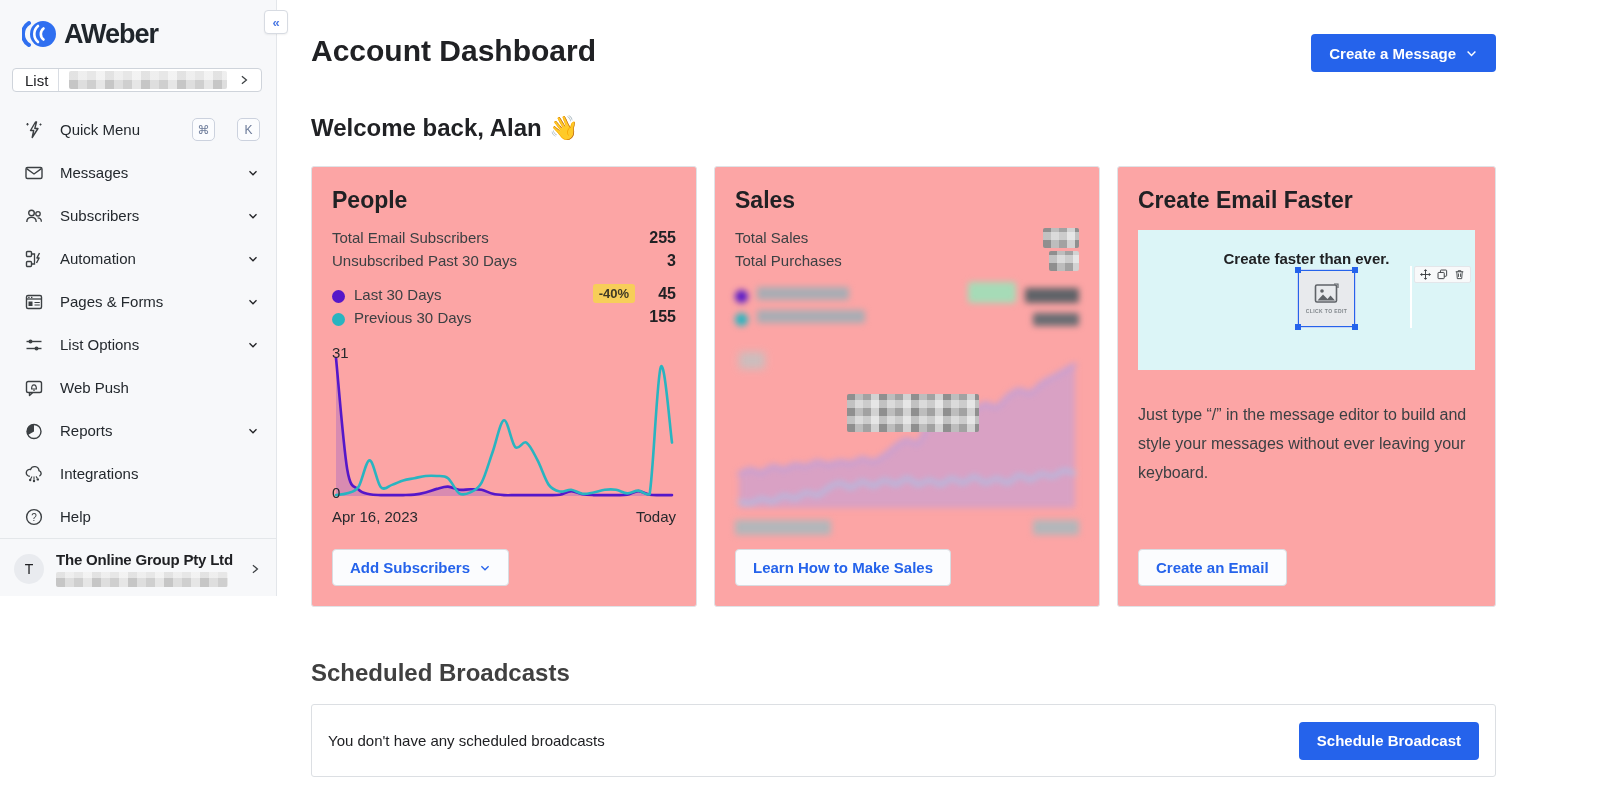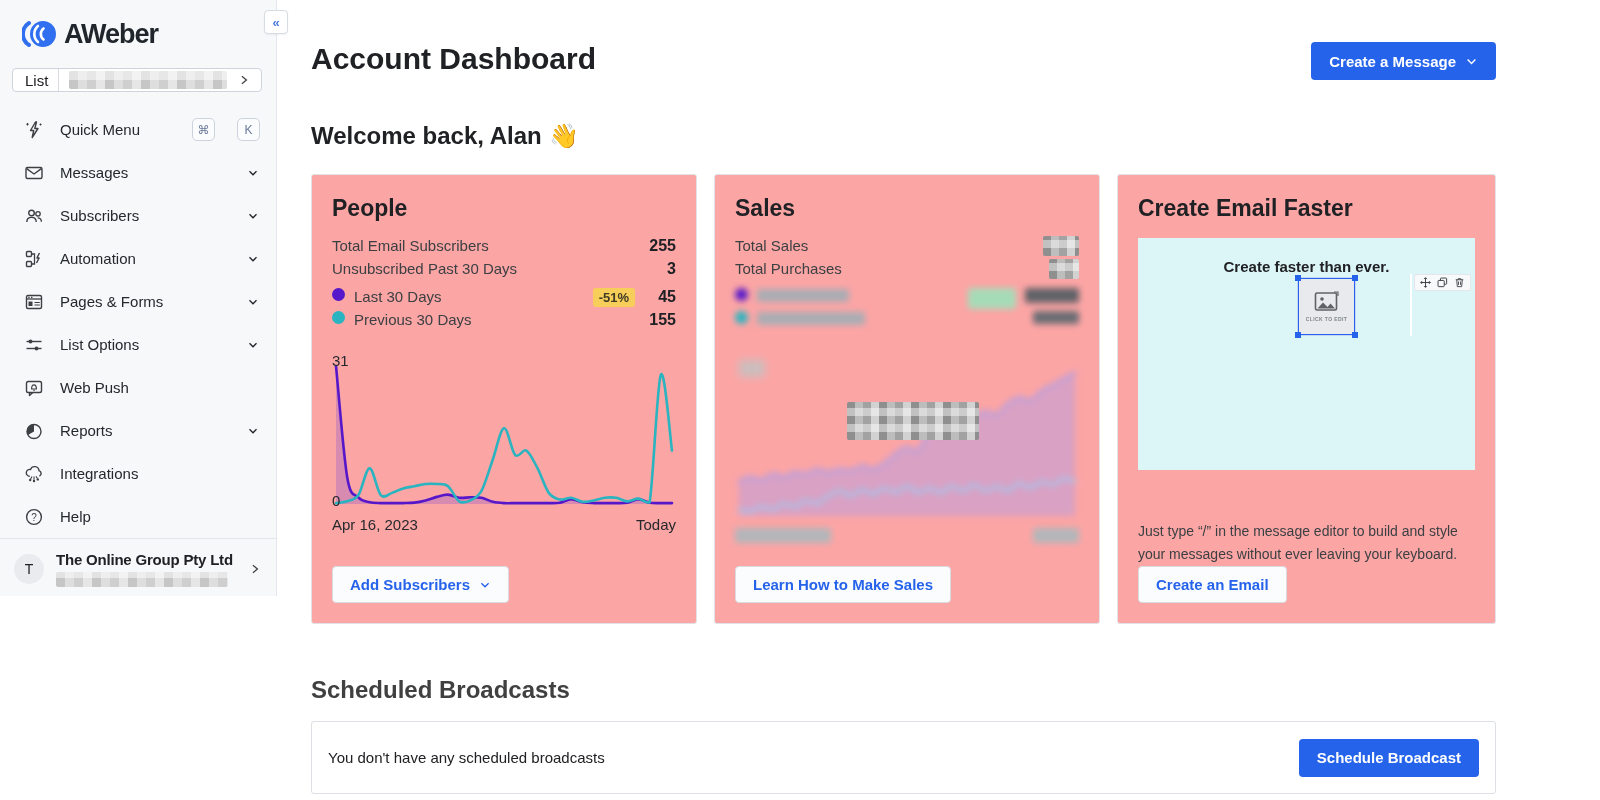--- a/index.html
+++ b/index.html
@@ -42,67 +42,67 @@
       repeating-linear-gradient(0deg, rgba(255,255,255,0) 0 9px, rgba(255,255,255,.5) 9px 18px),
       repeating-linear-gradient(90deg, #c6c6c6 0 9px, #dedede 9px 18px, #cfcfcf 18px 27px, #e6e6e6 27px 36px); }
   .mosaic-dark { border-radius:2px;
     background-image:
       repeating-linear-gradient(0deg, rgba(255,255,255,0) 0 8px, rgba(255,255,255,.45) 8px 16px),
       repeating-linear-gradient(90deg, #8f8f8f 0 8px, #bdbdbd 8px 16px, #a2a2a2 16px 24px, #d2d2d2 24px 32px); }
   .blur3 { filter:blur(3px); }
   .blur4 { filter:blur(4px); }
 
   
-  .main { flex:1; padding:12px 104px 0 34px; position:relative; }
+  .main { flex:1; padding:4px 104px 0 34px; position:relative; }
   .page-header { margin-top:30px; display:flex; justify-content:space-between; align-items:flex-start; }
   h1 { font-size:30px; font-weight:700; color:#202124; }
   .btn-primary { background:#2563eb; color:#fff; border:none; border-radius:4px; height:38px;
     padding:0 18px; font-size:15px; font-weight:700; display:flex; align-items:center; gap:9px;
     cursor:pointer; font-family:inherit; }
   .welcome { margin-top:42px; font-size:24px; font-weight:700; color:#202124; display:flex; gap:8px; align-items:center; }
 
   .cards { margin-top:24px; display:grid; grid-template-columns:repeat(3,1fr); gap:17px; }
   .card { border:1px solid #e0e3e7; border-radius:3px; background:#fca5a5; padding:20px;
     min-height:441px; display:flex; flex-direction:column; }
   .card-title { font-size:23px; font-weight:700; color:#202124; margin-bottom:12px; }
   .stat-row { display:flex; justify-content:space-between; align-items:center; height:23px; }
   .stat-label { font-size:15px; color:#3c4043; }
   .stat-value { font-size:16px; font-weight:700; color:#202124; }
   .legend { margin-top:8px; }
-  .legend-row { display:flex; align-items:flex-start; height:23px; gap:9px; }
+  .legend-row { display:flex; align-items:flex-end; height:23px; gap:9px; }
   .dot { width:13px; height:13px; border-radius:50%; flex:none; }
   .legend-label { font-size:15px; color:#3c4043; flex:1; }
   .badge-yellow { background:#f7ce59; color:#3f3a25; font-size:13px; font-weight:600;
     padding:2px 6px; border-radius:3px; }
   .legend-value { font-size:16px; font-weight:700; min-width:32px; text-align:right; }
 
   .chart-wrap { position:relative; margin-top:26px; }
   .ylab { position:absolute; left:0; font-size:15px; color:#27292d; z-index:2; background:transparent; }
   .xlabels { display:flex; justify-content:space-between; font-size:15px; color:#27292d; margin-top:2px; }
   .btn-secondary { margin-top:auto; align-self:flex-start; background:#fbfcfe; border:1px solid #d8dce1;
     border-radius:4px; height:37px; padding:0 17px; color:#2563eb; font-size:15px; font-weight:700;
     display:flex; align-items:center; gap:9px; cursor:pointer; font-family:inherit; }
 
   
   .bar { border-radius:2px; background:#a9adb4; height:13px; }
   .sales-overlay { position:absolute; z-index:2; }
 
   
-  .preview { margin-top:4px; background:#dcf5f7; height:232px; position:relative; }
+  .preview { margin-top:4px; background:#dcf5f7; height:140px; position:relative; }
   .preview-heading { text-align:center; padding-top:20px; font-size:15px; font-weight:700; color:#202124; }
   .placeholder { position:absolute; left:160px; top:40px; width:57px; height:57px;
     background:#e8eaed; border:1px solid #2563eb; outline:1px solid #c6d4f5; cursor:pointer;
     display:flex; flex-direction:column; align-items:center; justify-content:center; gap:3px; }
   .handle { position:absolute; width:6px; height:6px; background:#2563eb; }
   .h-tl{left:-4px;top:-4px} .h-tr{right:-4px;top:-4px} .h-bl{left:-4px;bottom:-4px} .h-br{right:-4px;bottom:-4px}
   .click-edit { font-size:5px; letter-spacing:.4px; color:#80868b; font-weight:700; }
   .mini-toolbar { position:absolute; left:276px; top:36px; background:#f8f9fa; border:1px solid #e3e6ea;
     border-radius:2px; height:17px; display:flex; align-items:center; gap:6px; padding:0 5px; }
   .v-divider { position:absolute; left:272px; top:36px; width:2px; height:62px; background:#ffffff; }
-  .card-body-text { margin-top:50px; font-size:14px; line-height:23px; color:#3c4043; }
+  .card-body-text { margin-top:30px; font-size:16px; line-height:29px; color:#3c4043; }
 
   
   .section-title { margin-top:52px; font-size:24px; font-weight:700; color:#404040; }
   .broadcast-card { margin-top:17px; border:1px solid #dcdfe3; border-radius:3px; height:73px;
     display:flex; align-items:center; justify-content:space-between; padding:0 16px 0 16px; background:#fff; }
   .broadcast-text { font-size:15px; color:#202124; }
 </style>
 </head>
 <body>
 
@@ -304,21 +304,21 @@
           <span class="stat-value">255</span>
         </div>
         <div class="stat-row">
           <span class="stat-label">Unsubscribed Past 30 Days</span>
           <span class="stat-value">3</span>
         </div>
         <div class="legend">
           <div class="legend-row">
             <span class="dot" style="background:#5517c9"></span>
             <span class="legend-label">Last 30 Days</span>
-            <span class="badge-yellow">-51%</span>
+            <span class="badge-yellow">-40%</span>
             <span class="legend-value">45</span>
           </div>
           <div class="legend-row">
             <span class="dot" style="background:#29b4c0"></span>
             <span class="legend-label">Previous 30 Days</span>
             <span class="legend-value">155</span>
           </div>
         </div>
         <div class="chart-wrap">
           <span class="ylab" style="top:-8px">31</span>

